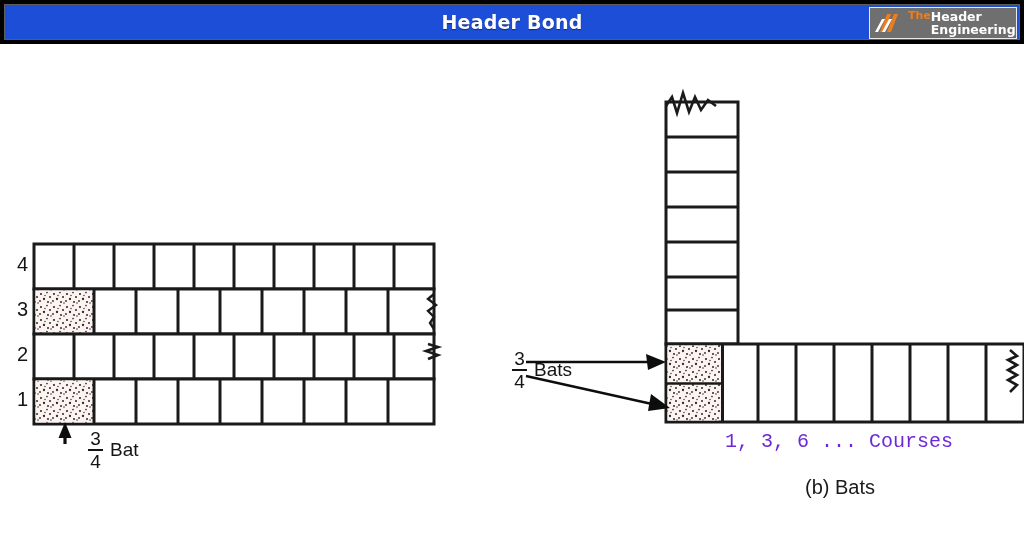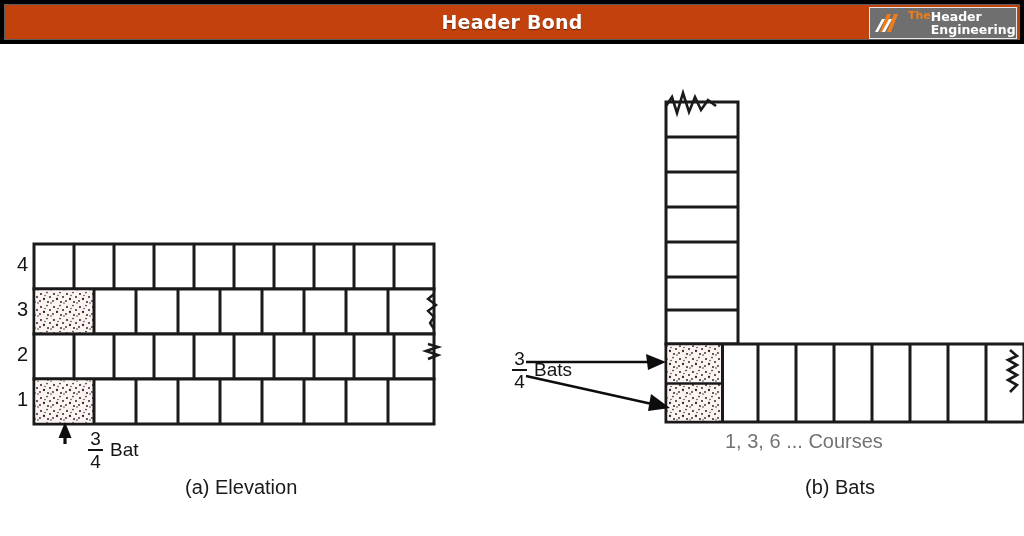--- a/index.html
+++ b/index.html
@@ -22,21 +22,21 @@
     width: 1024px;
     height: 44px;
     background: #000000;
     box-sizing: border-box;
     padding: 4px 4px;
   }
   #header-inner {
     position: relative;
     width: 100%;
     height: 100%;
-    background: #c2410c;
+    background: #1d4ed8;
     border: 1px solid #5d5d5d;
     box-sizing: border-box;
   }
   #header-title {
     position: absolute;
     left: 0; right: 0; top: 50%;
     transform: translateY(-50%);
     text-align: center;
     color: #ffffff;
     font-size: 19px;
@@ -146,22 +146,22 @@
   
   #plan-figure {
     position: absolute;
     left: 470px; top: 0;
     width: 554px;
     height: 430px;
   }
   #courses-label {
     position: absolute;
     font-size: 20px;
-    color: #737373;
-    font-family: Liberation Sans, sans-serif;
+    color: #6d28d9;
+    font-family: Liberation Mono, monospace;
     white-space: nowrap;
   }
   #bats-label {
     position: absolute;
     display: flex;
     align-items: center;
     font-size: 19px;
     color: #141414;
     font-family: "Liberation Sans", sans-serif;
     white-space: nowrap;
@@ -284,21 +284,20 @@
 
     <div class="bat-label" style="left:88px; top:385px;">
       <span class="frac">
         <span class="num">3</span>
         <span class="bar"></span>
         <span class="den">4</span>
       </span>
       <span>Bat</span>
     </div>
 
-    <div class="fig-caption" style="left:185px; top:432px;">(a) Elevation</div>
   </div>
 
   <div id="plan-figure">
 
     <svg width="554" height="400" style="position:absolute; left:0; top:0;">
       <defs>
         <pattern id="stipple2" width="13" height="13" patternUnits="userSpaceOnUse">
           <rect width="13" height="13" fill="#fdf4f2"></rect>
           <circle cx="2" cy="3" r="1.05" fill="#2a2a2a"></circle>
           <circle cx="8" cy="1.5" r="0.85" fill="#2a2a2a"></circle>

